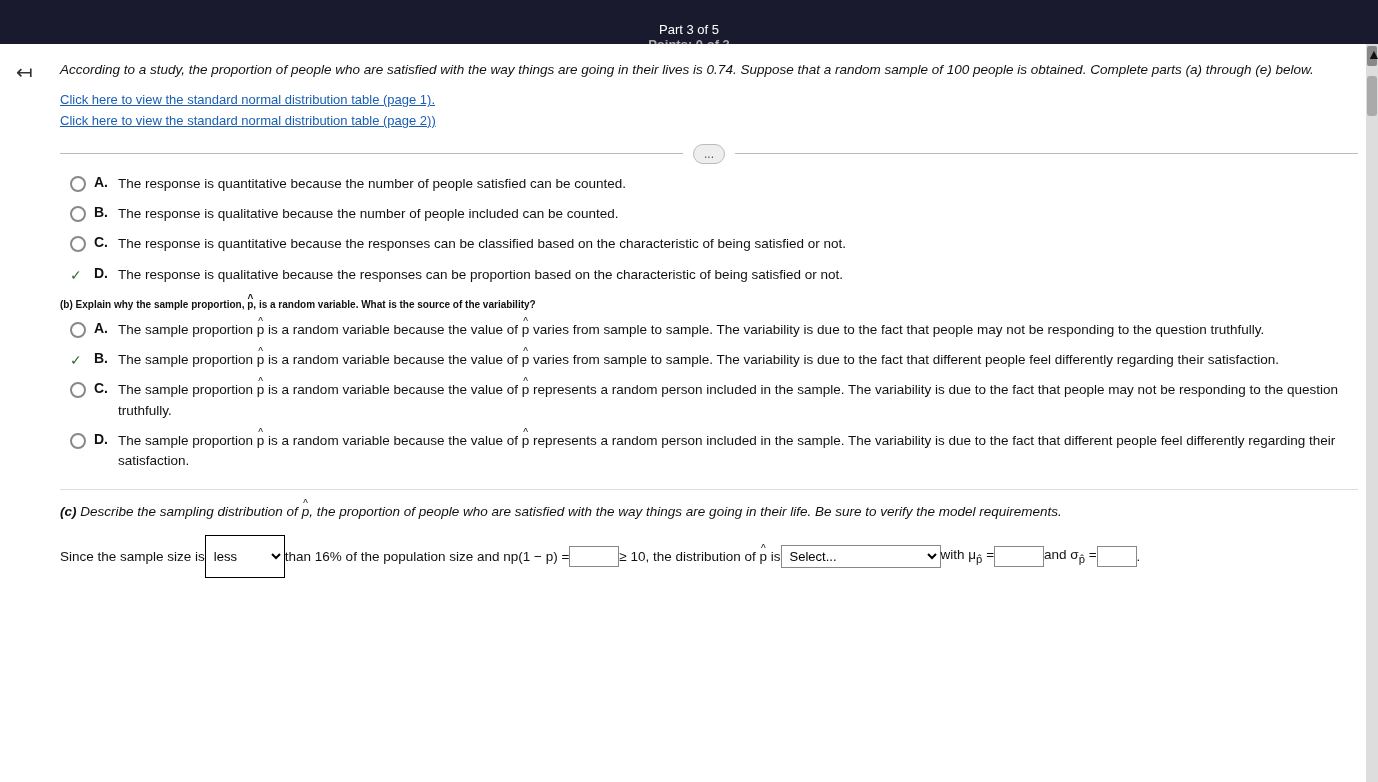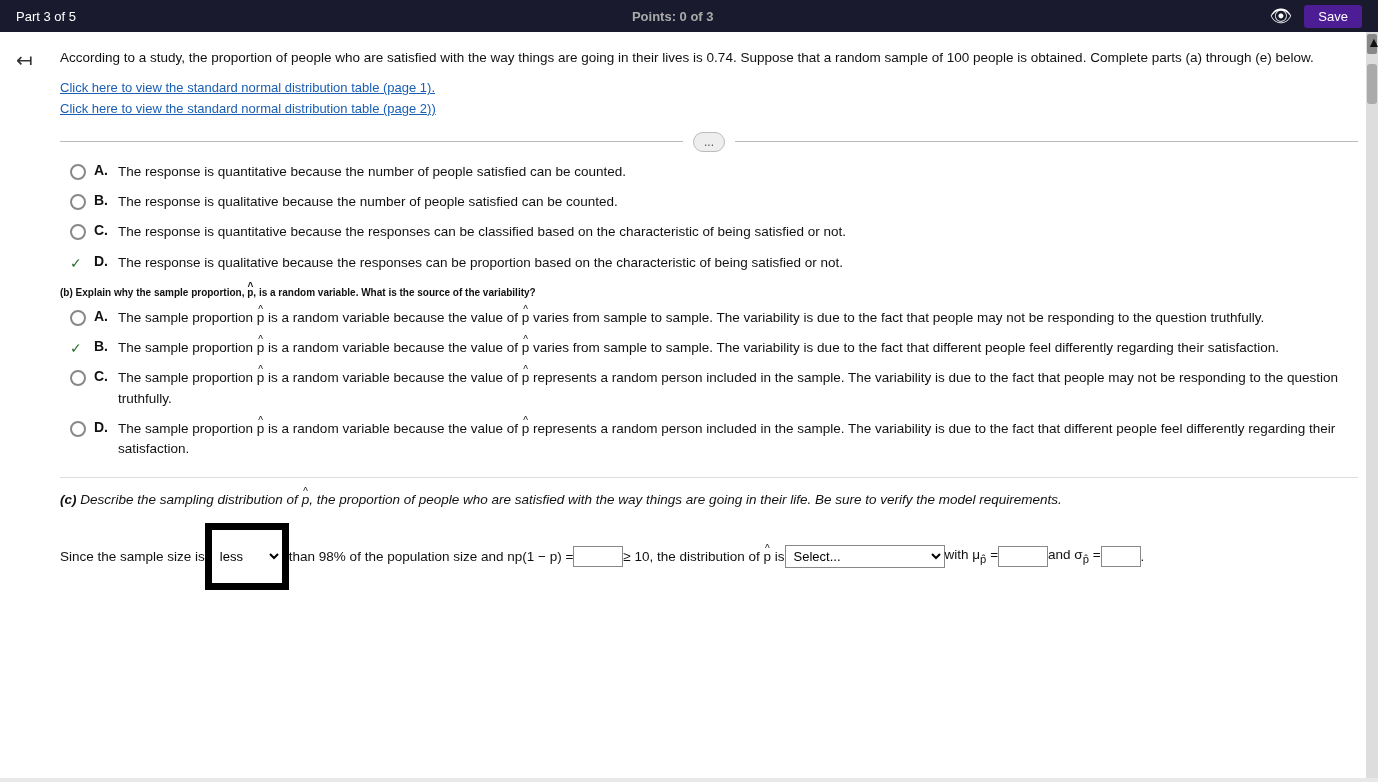--- a/index.html
+++ b/index.html
@@ -8,22 +8,23 @@
       font-size: 14px;
       background: #e8e8e8;
       color: #111;
     }
     .top-bar {
       background: #1a1a2e;
       color: white;
       display: flex;
       align-items: center;
       justify-content: space-between;
-      padding: 16px 16px;
+      padding: 22px 16px;
       height: 24px;
+      flex-direction: column;
     }
     .top-bar-left { display: flex; align-items: center; gap: 10px; }
     .top-bar-center { display: flex; align-items: center; gap: 8px; font-weight: bold; }
     .top-bar-right { display: flex; align-items: center; gap: 12px; }
     .part-label { font-size: 13px; }
     .save-btn {
       background: #4c1d95;
       border: none;
       color: white;
       padding: 4px 14px;
@@ -44,20 +45,21 @@
       top: 16px;
       font-size: 20px;
       cursor: pointer;
       color: #333;
     }
     .question-text {
       font-size: 13.5px;
       line-height: 1.5;
       margin-bottom: 10px;
       max-width: 1260px;
+      font-style: italic;
     }
     .links-section {
       margin-bottom: 12px;
     }
     .table-link {
       color: #1a5fb4;
       text-decoration: underline;
       font-size: 13px;
       display: block;
       cursor: pointer;
@@ -141,22 +143,22 @@
       font-style: italic;
     }
     .sampling-line {
       display: flex;
       align-items: center;
       flex-wrap: wrap;
       font-size: 13.5px;
       margin-bottom: 6px;
     }
     .inline-select {
-      border: 7px solid #000000;
-      padding: 18px 4px;
+      border: 1px solid #000000;
+      padding: 12px 4px;
       font-size: 13px;
       background: white;
       cursor: pointer;
       min-width: 80px;
     }
     .inline-input {
       border: 1px solid #888;
       padding: 2px 4px;
       font-size: 13px;
       width: 50px;
@@ -240,21 +242,21 @@
 
     <div class="option-row">
       <div class="radio-circle"></div>
       <span class="option-label">A.</span>
       <span class="option-text">The response is quantitative because the number of people satisfied can be counted.</span>
     </div>
 
     <div class="option-row">
       <div class="radio-circle"></div>
       <span class="option-label">B.</span>
-      <span class="option-text">The response is qualitative because the number of people satisfied can be counted.</span>
+      <span class="option-text">The response is qualitative because the number of people included can be counted.</span>
     </div>
 
     <div class="option-row">
       <div class="radio-circle"></div>
       <span class="option-label">C.</span>
       <span class="option-text">The response is quantitative because the responses can be classified based on the characteristic of being satisfied or not.</span>
     </div>
 
     <div class="option-row">
       <span class="checkmark-icon">✓</span>
@@ -300,21 +302,21 @@
     </div>
 
     <div class="sampling-line">
       <span>Since the sample size is</span>
 
       <select class="inline-select">
         <option value="less">less</option>
         <option value="greater">greater</option>
       </select>
 
-      <span>than 98% of the population size and np(1 − p) =</span>
+      <span>than 16% of the population size and np(1 − p) =</span>
 
       <input class="inline-input" type="text" value="" style="">
 
       <span>≥ 10, the distribution of <span class="hat">p</span> is</span>
 
       <select class="dist-select">
         <option value="">Select...</option>
         <option value="approx_normal">approximately normal</option>
         <option value="exact_normal">exactly normal</option>
         <option value="skewed_right">skewed right</option>

